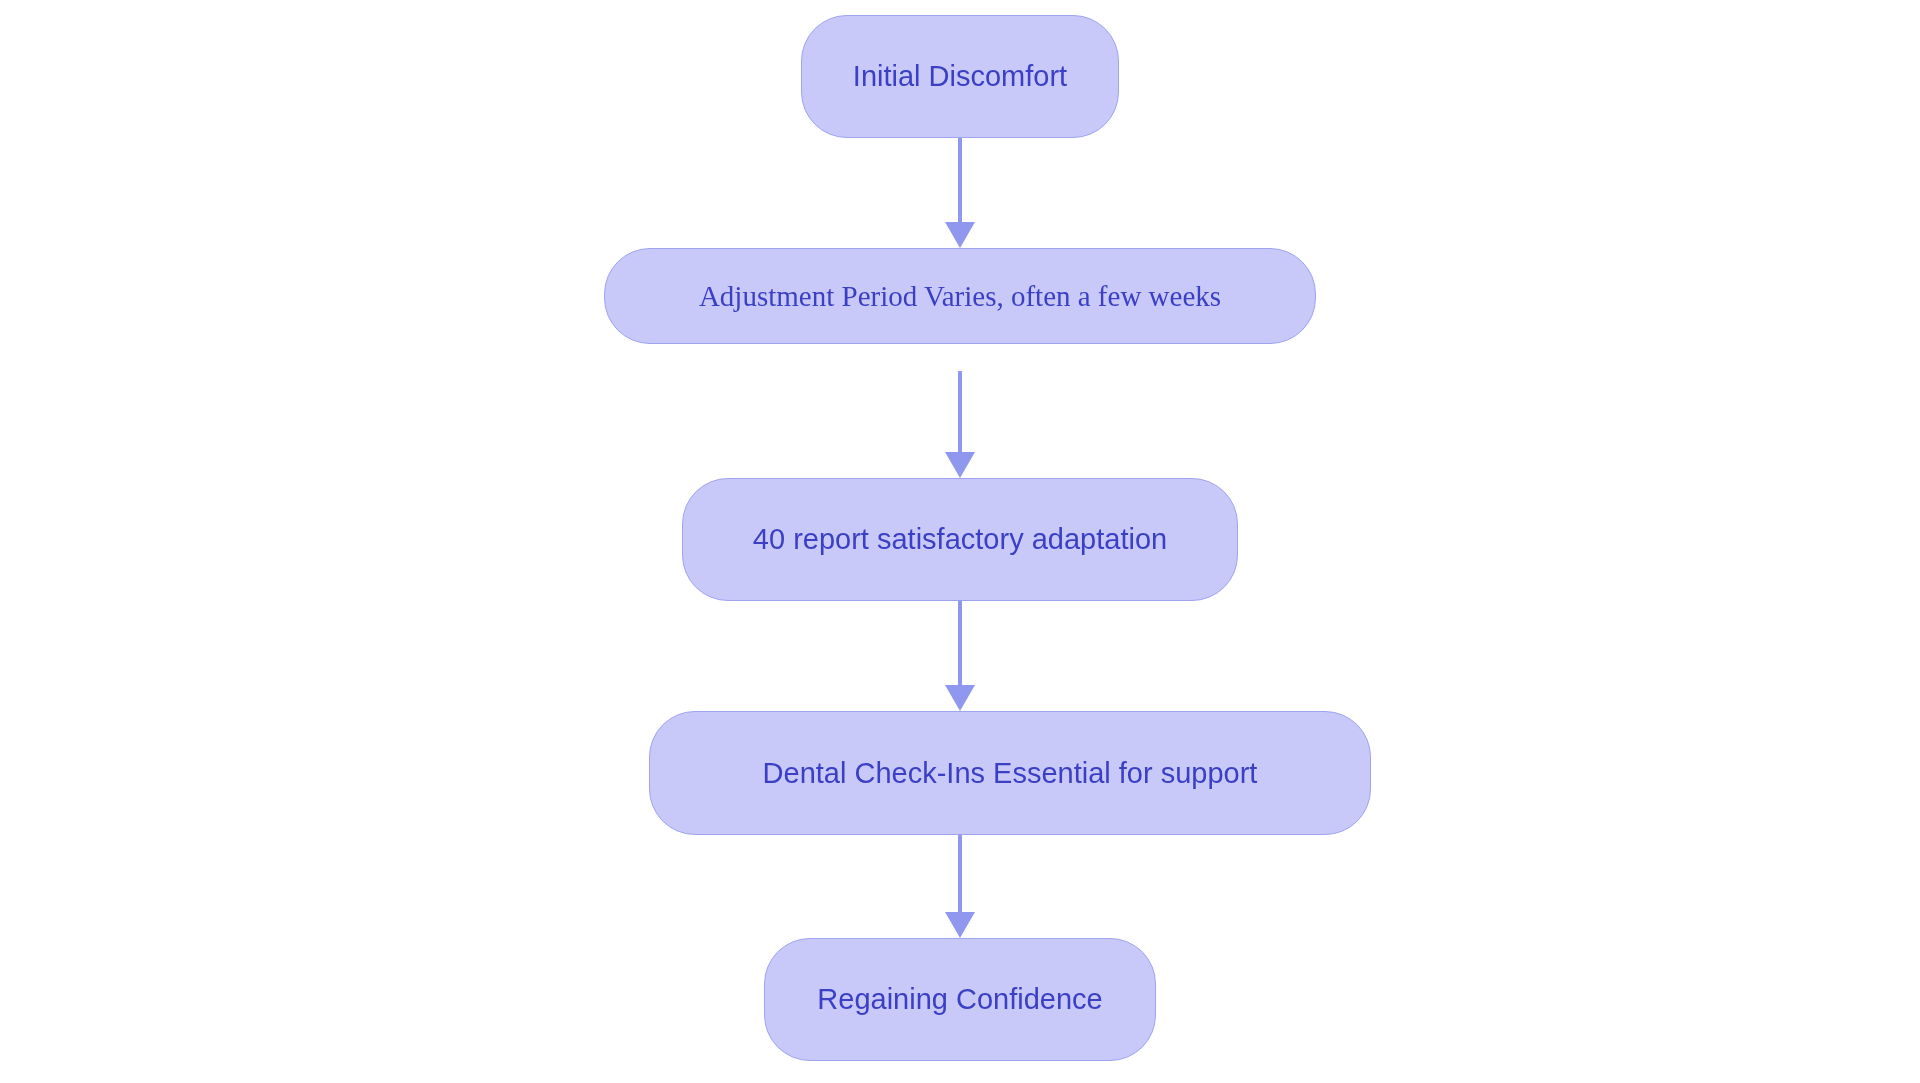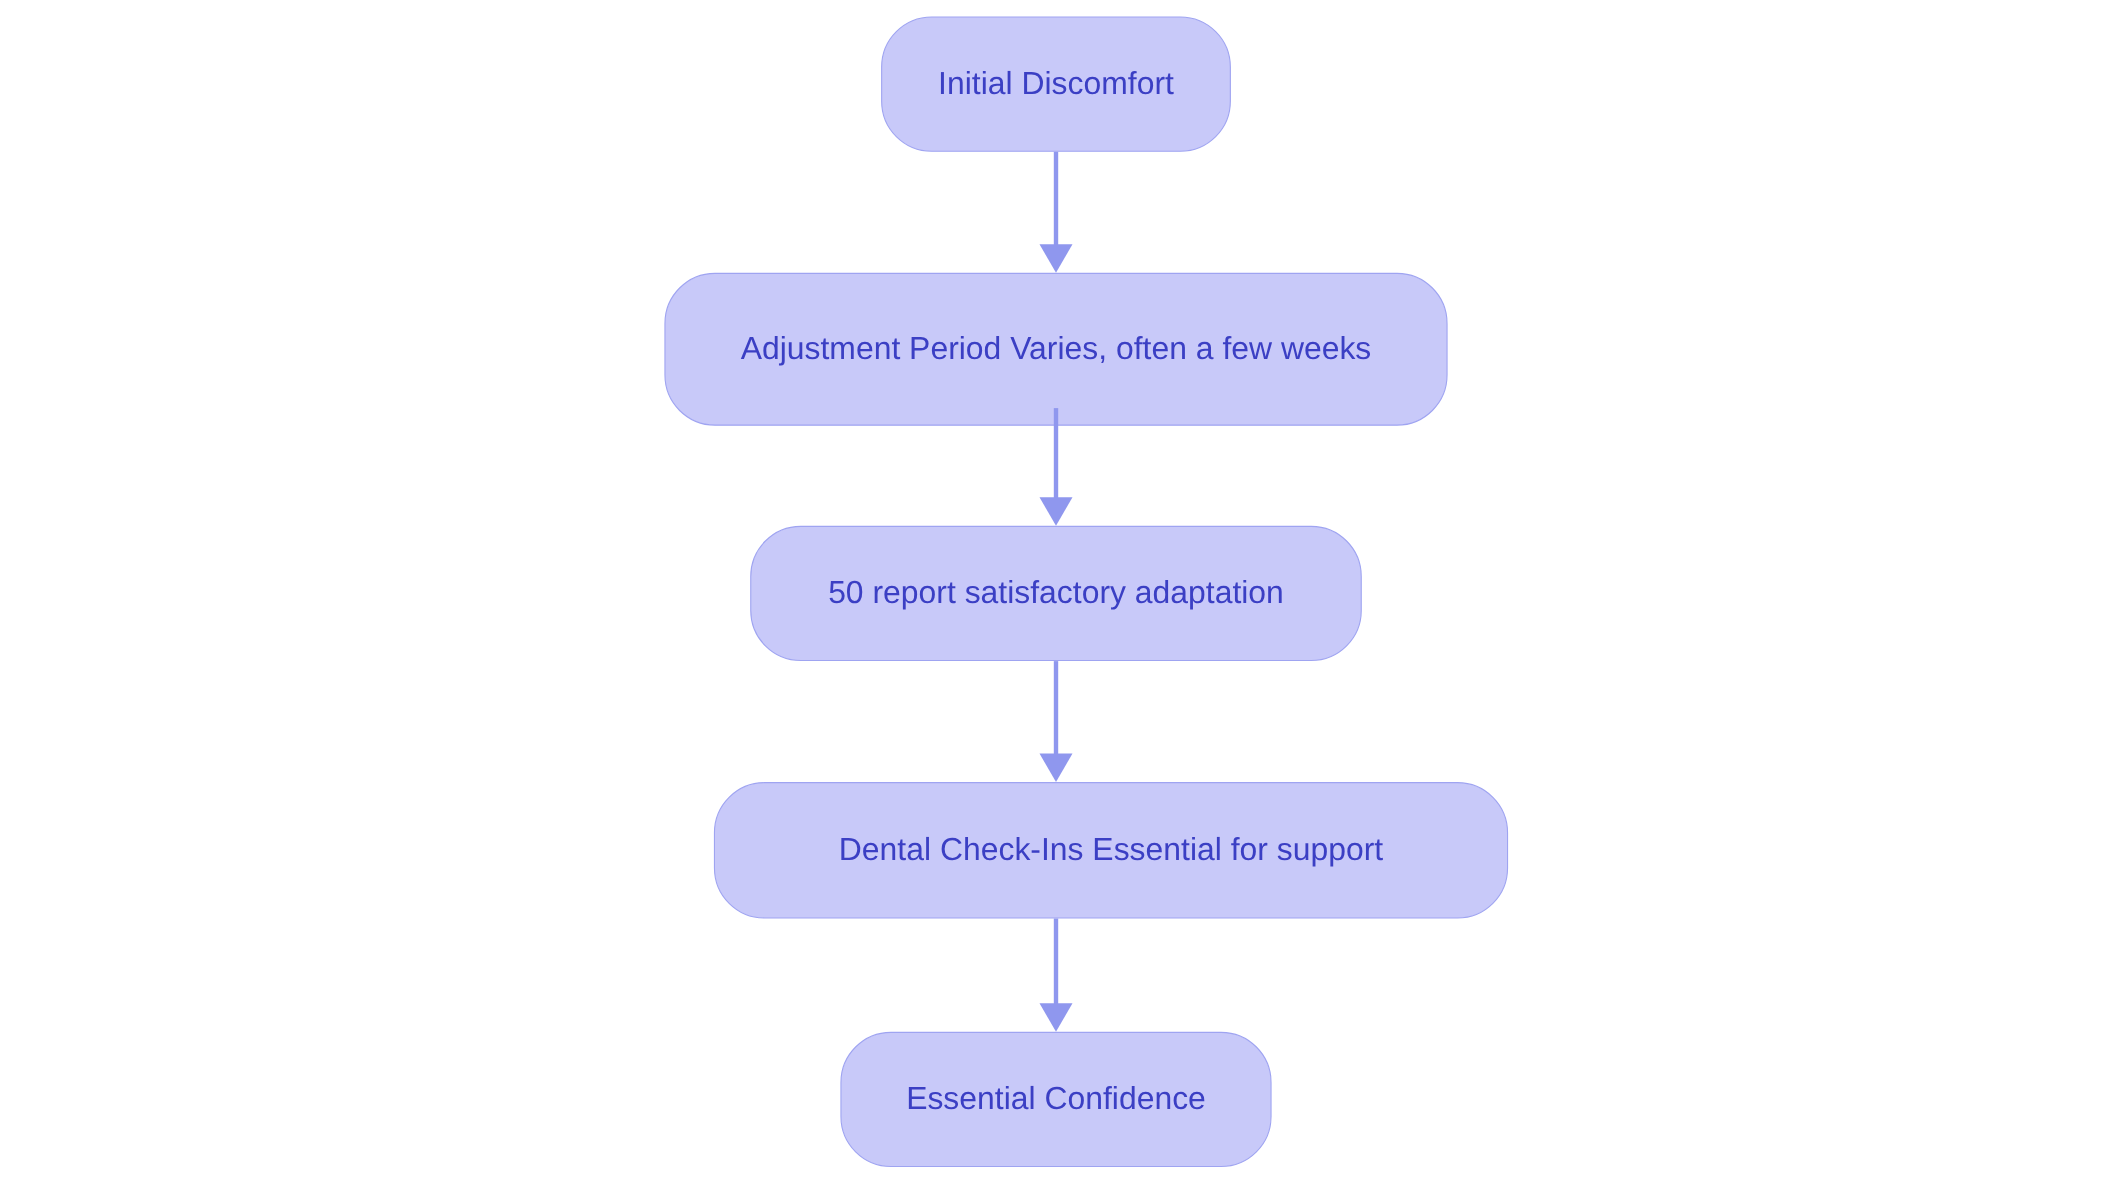--- a/index.html
+++ b/index.html
@@ -24,21 +24,21 @@
     background: var(--node-fill, #c8c9f9);
     border: 1.5px solid var(--node-border, #9fa4f1);
     border-radius: 46px;
     color: var(--node-text, #3b3fc4);
     font-size: 29px;
     line-height: 1.2;
     text-align: left;
     white-space: nowrap;
   }
   .node-1 { left: 801px; top: 15px;  width: 318px; height: 123px; }
-  .node-2 { left: 604px; top: 248px; width: 712px; height: 139px; }
+  .node-2 { left: 604px; top: 248px; width: 712px; height: 96px; font-family: Liberation Serif, serif; }
   .node-3 { left: 682px; top: 478px; width: 556px; height: 123px; }
   .node-4 { left: 649px; top: 711px; width: 722px; height: 124px; }
   .node-5 { left: 764px; top: 938px; width: 392px; height: 123px; }
 
   .arrow { position: absolute; width: 30px; }
   .arrow-line {
     position: absolute;
     left: 13px;
     top: 0;
     bottom: 24px;
@@ -77,34 +77,34 @@
   <div class="node node-2">
     <span>Adjustment Period Varies, often a few weeks</span>
   </div>
 
   <div class="arrow arrow-2">
     <div class="arrow-line"></div>
     <div class="arrow-head"></div>
   </div>
 
   <div class="node node-3">
-    <span>50 report satisfactory adaptation</span>
+    <span>40 report satisfactory adaptation</span>
   </div>
 
   <div class="arrow arrow-3">
     <div class="arrow-line"></div>
     <div class="arrow-head"></div>
   </div>
 
   <div class="node node-4">
     <span>Dental Check-Ins Essential for support</span>
   </div>
 
   <div class="arrow arrow-4">
     <div class="arrow-line"></div>
     <div class="arrow-head"></div>
   </div>
 
   <div class="node node-5">
-    <span>Essential Confidence</span>
+    <span>Regaining Confidence</span>
   </div>
 
 </div>
 
 </body></html>

